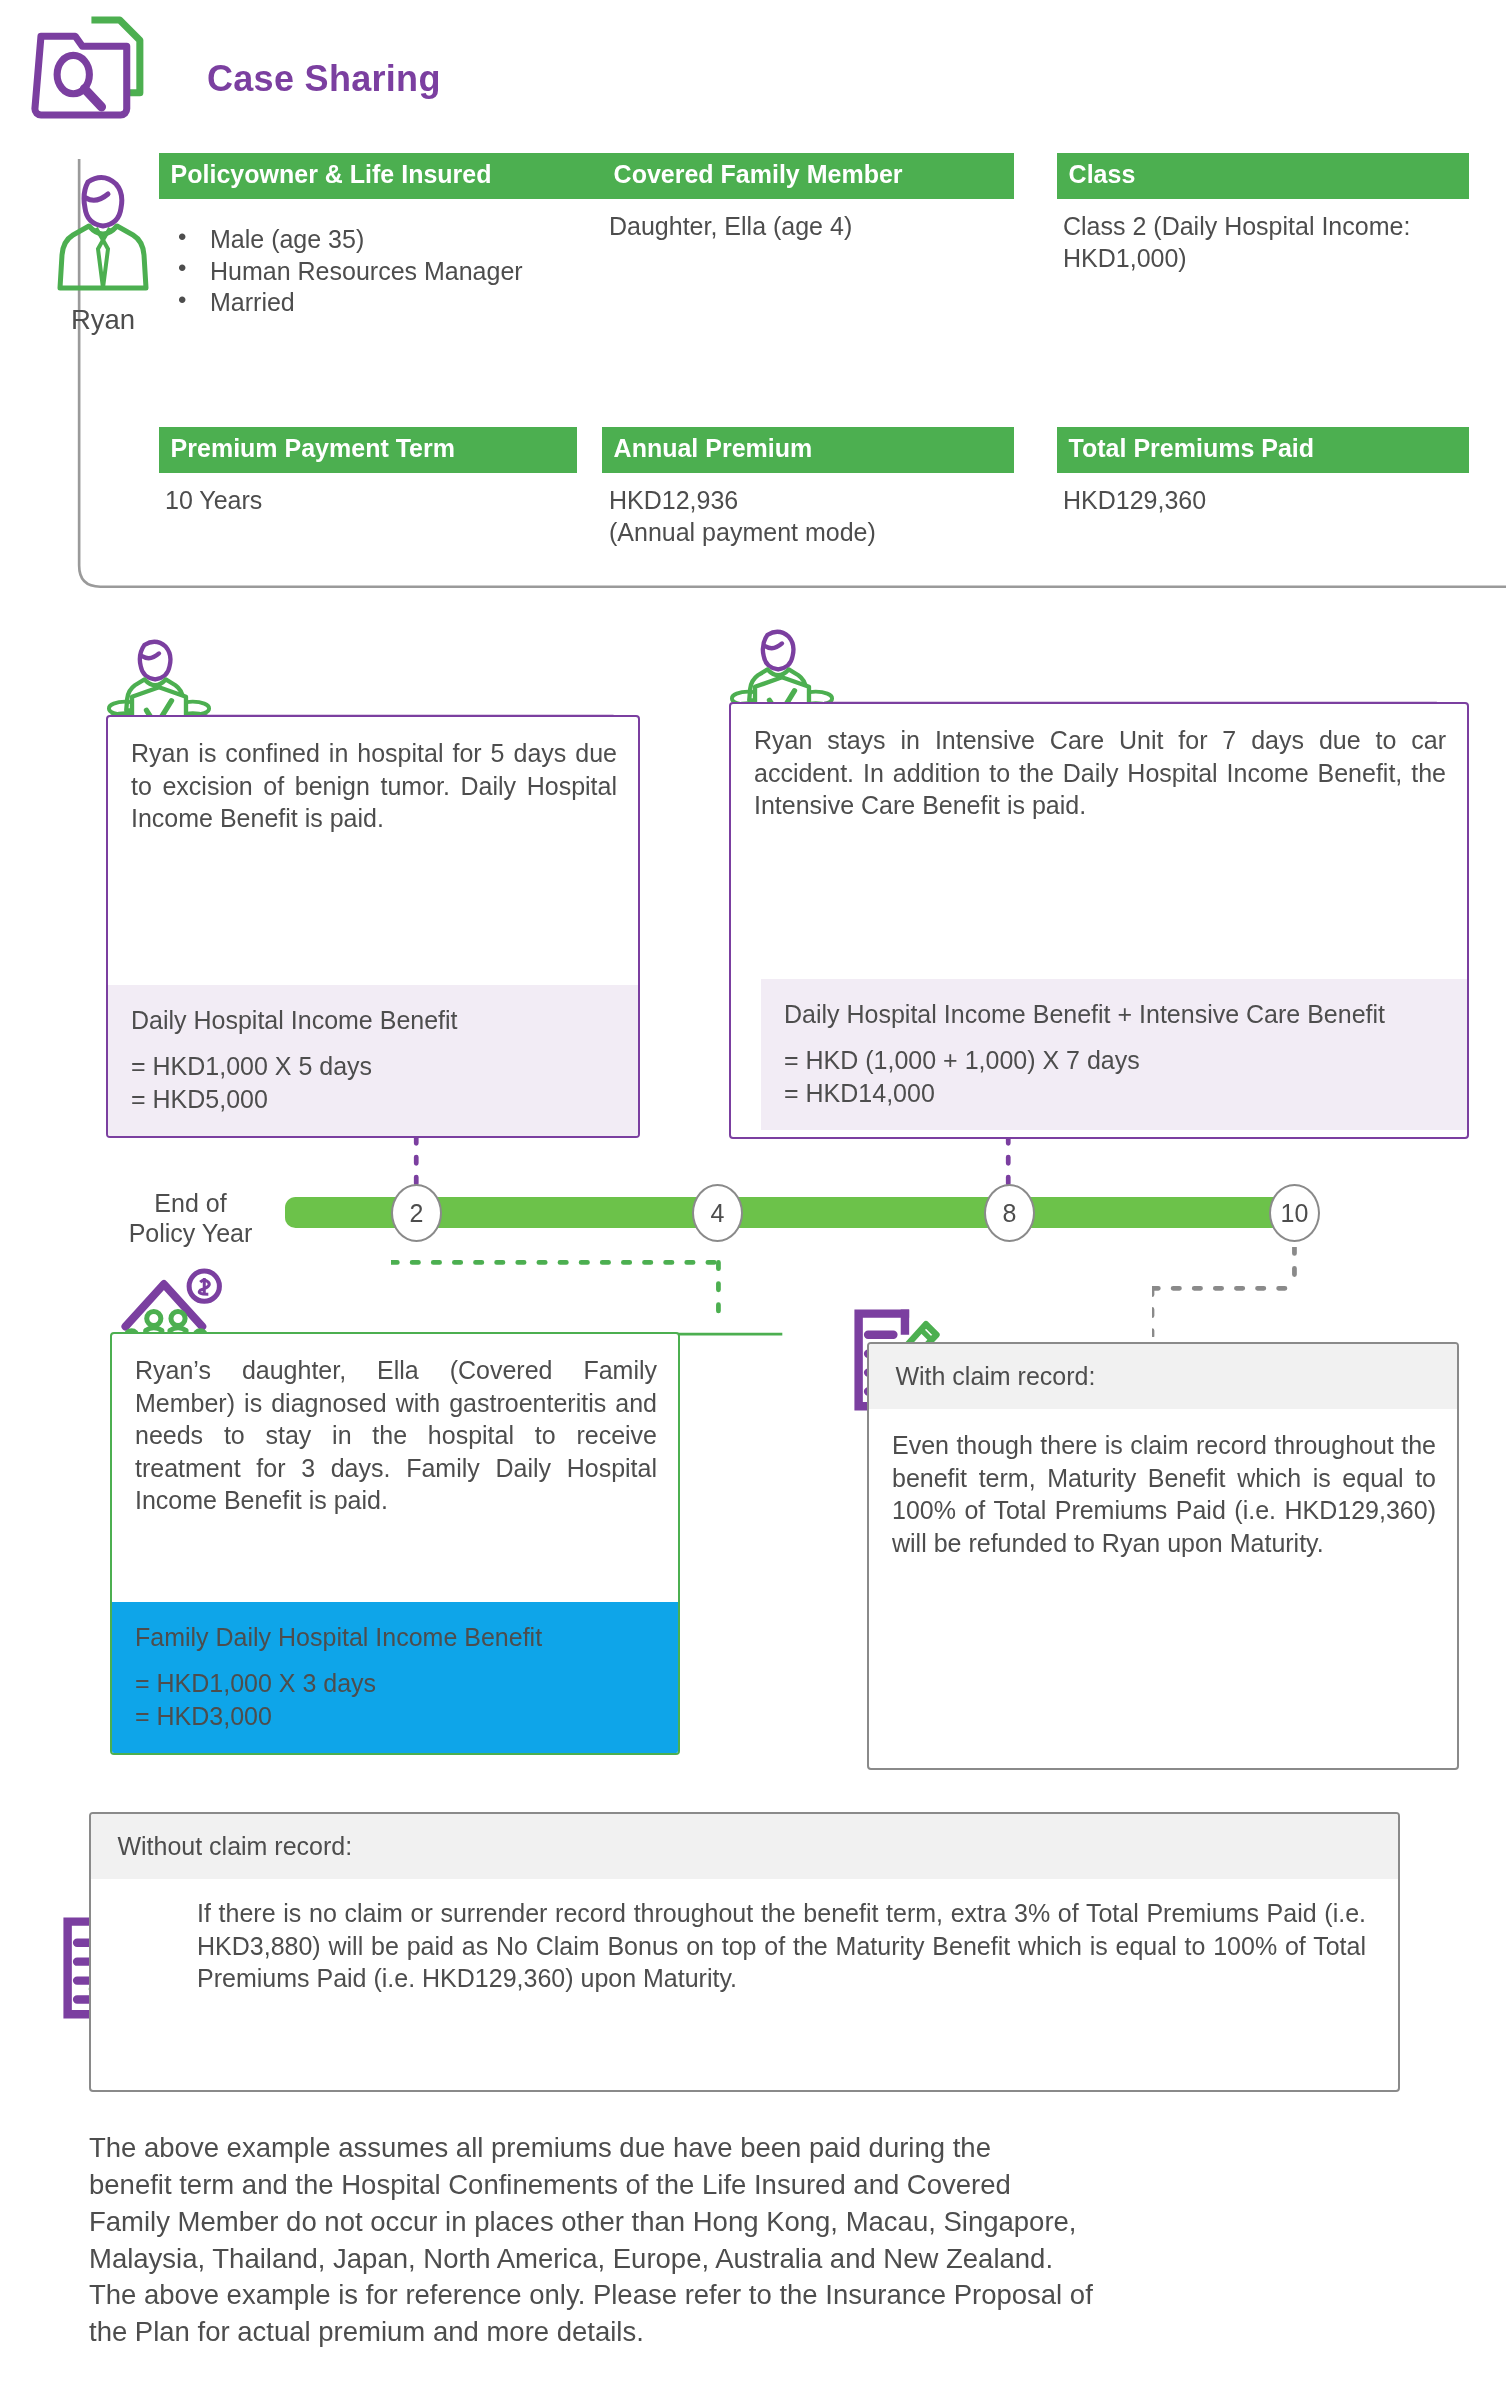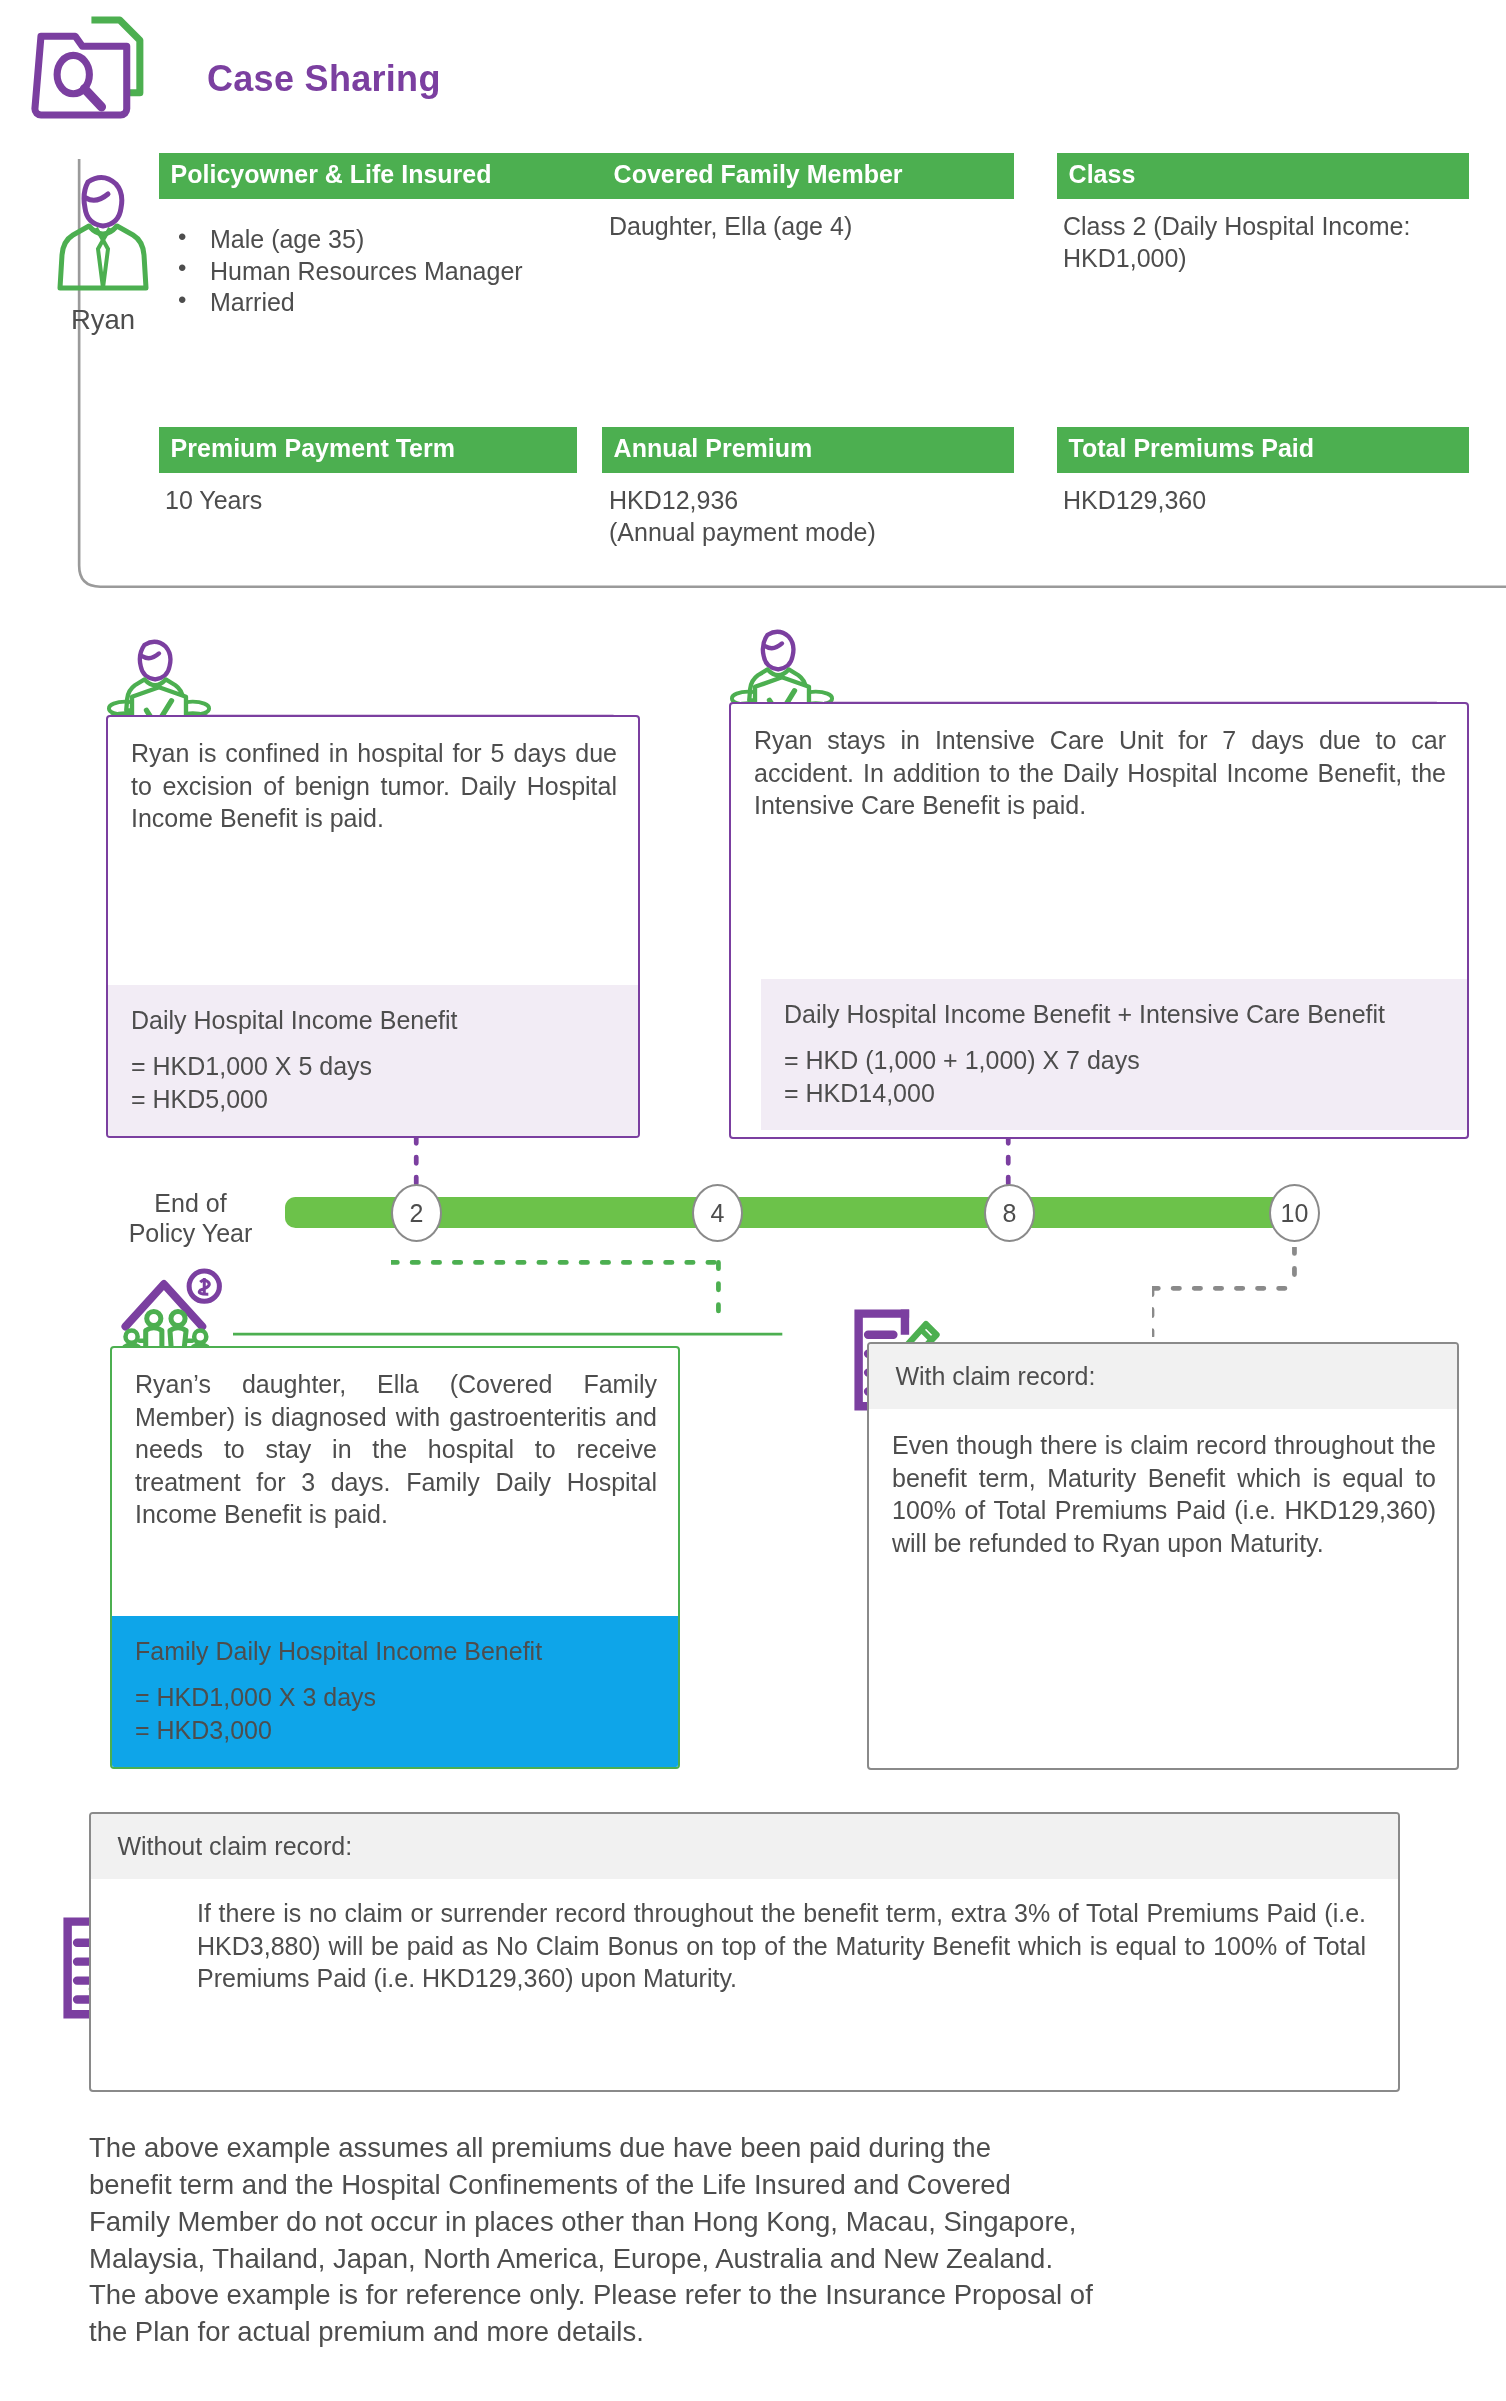--- a/index.html
+++ b/index.html
@@ -218,21 +218,21 @@
   <path d="M54 62 q8 -6 16 0 l-3 28 h-4 v12 h-4 v-12 h-3 z" fill="none" stroke="#4caf50" stroke-width="5" stroke-linejoin="round"></path>
   <circle cx="16" cy="68" r="6" fill="none" stroke="#4caf50" stroke-width="4.5"></circle>
   <path d="M9 78 q7 -5 14 0 l-3 24 h-3 v-12 h-2 v12 h-3 z" fill="none" stroke="#4caf50" stroke-width="4.5" stroke-linejoin="round"></path>
   <circle cx="84" cy="68" r="6" fill="none" stroke="#4caf50" stroke-width="4.5"></circle>
   <path d="M77 78 q7 -5 14 0 l-3 24 h-3 v-12 h-2 v12 h-3 z" fill="none" stroke="#4caf50" stroke-width="4.5" stroke-linejoin="round"></path>
   <path d="M24 72 h6 M70 72 h6" stroke="#4caf50" stroke-width="4.5" stroke-linecap="round"></path>
 </svg>
 <svg style="position:absolute;left:233px;top:1331px;width:581px;height:21px;" viewBox="0 0 1100 40" preserveAspectRatio="none">
   <path d="M0 6 L1040 6" stroke="#4caf50" stroke-width="5"></path>
 </svg>
-<div class="card card-green" style="left:110px;top:1332px;width:570px;height:423px;margin-top:14px;">
+<div class="card card-green" style="left:110px;top:1332px;width:570px;height:423px;">
   <div class="body">Ryan’s daughter, Ella (Covered Family Member) is diagnosed with gastroenteritis and needs to stay in the hospital to receive treatment for 3 days. Family Daily Hospital Income Benefit is paid.</div>
   <div class="calc" style="position:absolute;left:0;bottom:0;width:100%;">
     <div class="lead">Family Daily Hospital Income Benefit</div>
     <div class="ln">= HKD1,000 X 3 days</div>
     <div class="ln">= HKD3,000</div>
   </div>
 </div>
 
 <svg style="position:absolute;left:846px;top:1305px;width:100px;height:111px;" viewBox="0 0 95 105">
   <path d="M12 8 h44 M12 8 v88 M12 96 h44" fill="none" stroke="#7b3fa0" stroke-width="8" stroke-linecap="square"></path>

